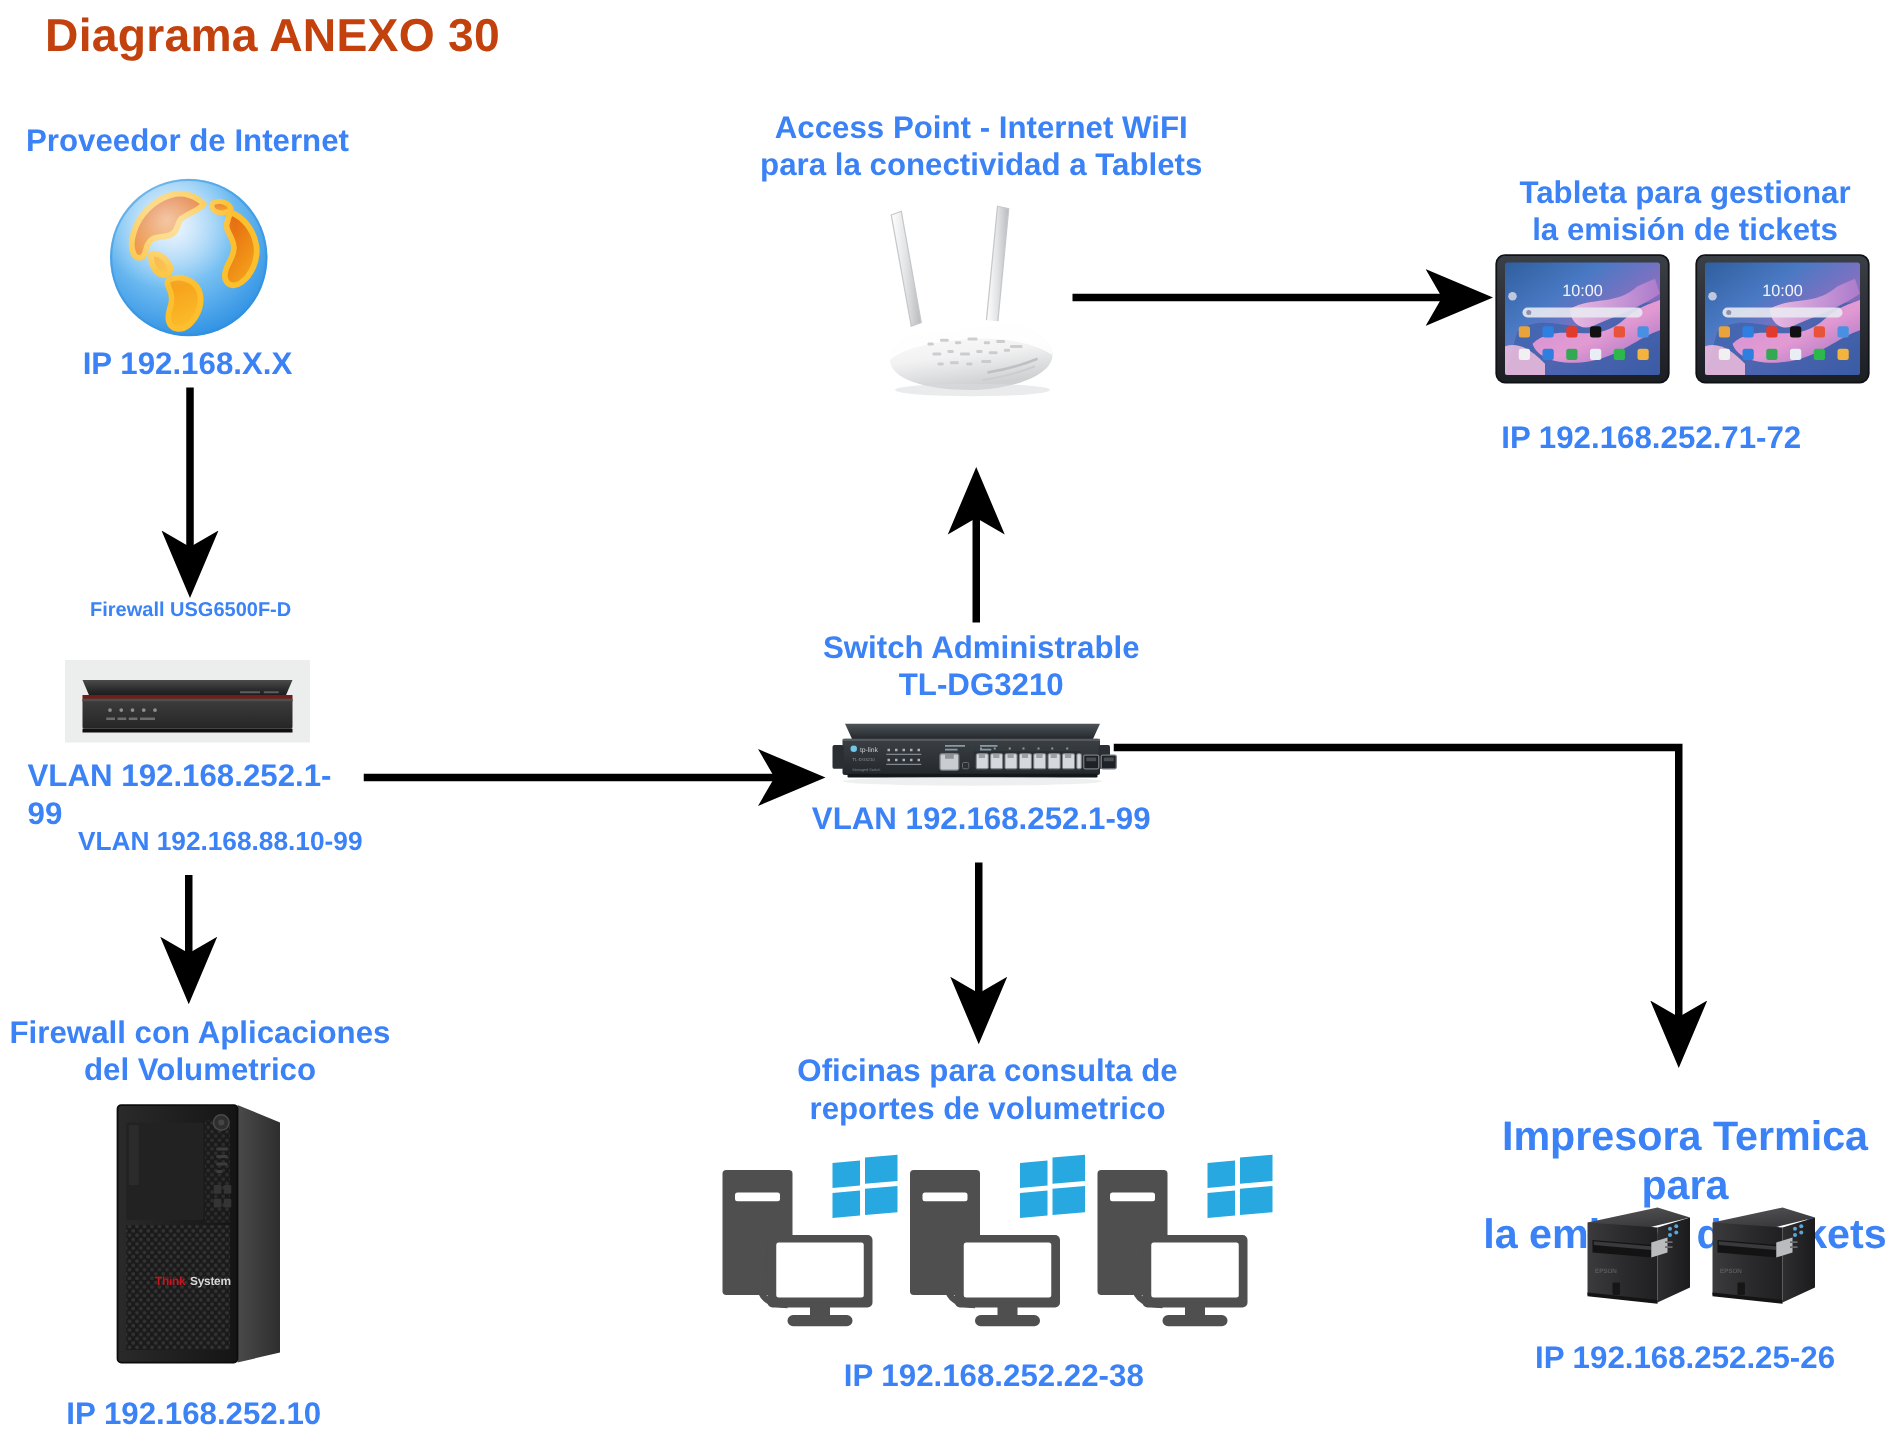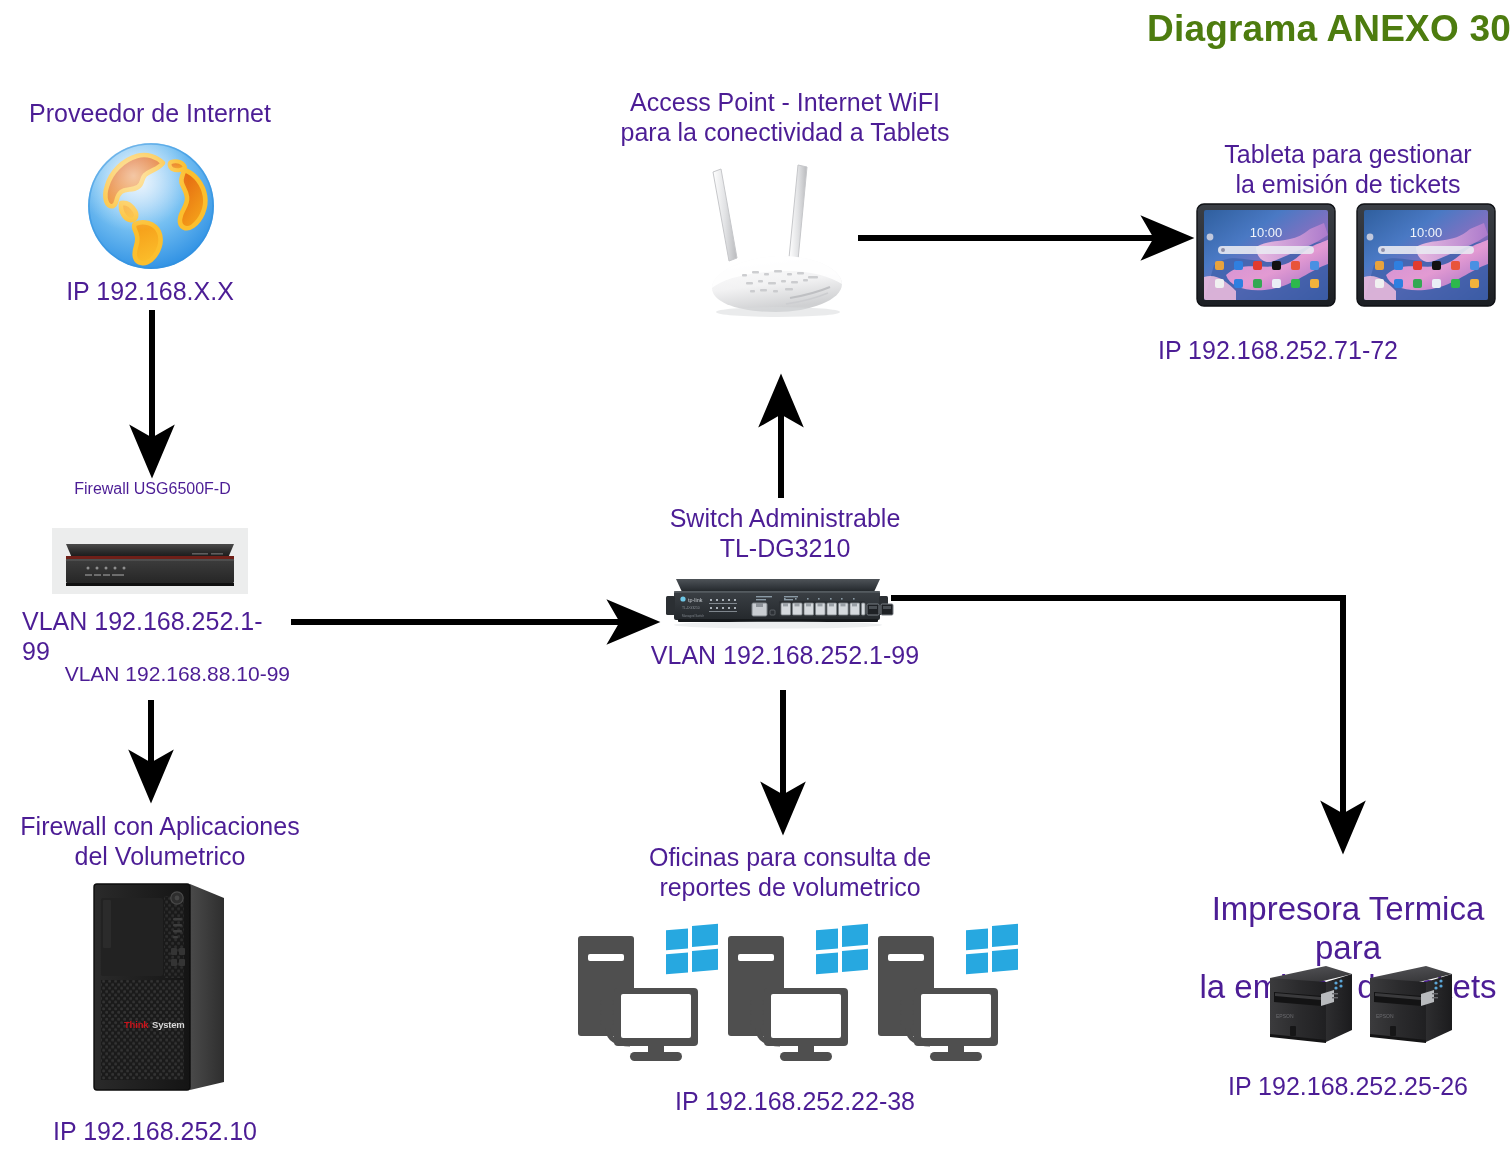--- a/index.html
+++ b/index.html
@@ -10,36 +10,37 @@
   body {
     width: 1511px; height: 1163px;
     position: relative;
     font-family: "Liberation Sans", sans-serif;
     overflow: hidden;
   }
   #stage { position: absolute; inset: 0; }
 
   .lbl {
     position: absolute;
-    font-weight: normal;
-    color: #4c1d95;
+    font-weight: bold;
+    color: #3b82f6;
     text-align: center;
     line-height: 1.18;
     white-space: pre-line;
   }
   .title {
     position: absolute;
     font-weight: bold;
-    color: #4d7c0f;
+    color: #c2410c;
     font-size: 37px;
     letter-spacing: .2px;
-    text-align: right;
+    text-align: left;
     width: 100%;
     top: 8px;
     left: 0;
+    padding-left: 36px;
   }
   .node { position: absolute; text-align: center; }
   svg { display: block; overflow: visible; }
 
   .arrows { position: absolute; inset: 0; pointer-events: none; }
 </style>
 </head>
 <body>
 
 <div id="stage">
@@ -370,21 +371,21 @@
             <rect x="255" y="76" width="9" height="9" rx="2" fill="#2db84c"></rect>
             <rect x="274" y="76" width="9" height="9" rx="2" fill="#f3b33c"></rect>
           </g>
           <circle cx="174" cy="34" r="3.4" fill="#d8d8e4" opacity=".85"></circle>
         </g>
         <rect x="161" y="1" width="138" height="102" rx="7" fill="none" stroke="#0f1115" stroke-width="1.4"></rect>
       </g>
     </svg>
   </div>
 
-  <div class="lbl" style="left:1115px;top:336px;width:326px;font-size:25px;">IP 192.168.252.71-72</div>
+  <div class="lbl" style="left:1115px;top:336px;width:326px;font-size:25px;text-align:right;">IP 192.168.252.71-72</div>
 
   <div class="lbl" style="left:625px;top:504px;width:320px;font-size:25px;">Switch Administrable
 TL-DG3210</div>
 
   <div class="node" style="left:660px;top:572px;">
     <svg width="235" height="62" viewBox="0 0 235 62">
       <defs>
         <linearGradient id="swTop" x1="0" y1="0" x2="0" y2="1">
           <stop offset="0%" stop-color="#4e5358"></stop>
           <stop offset="60%" stop-color="#33383d"></stop>

